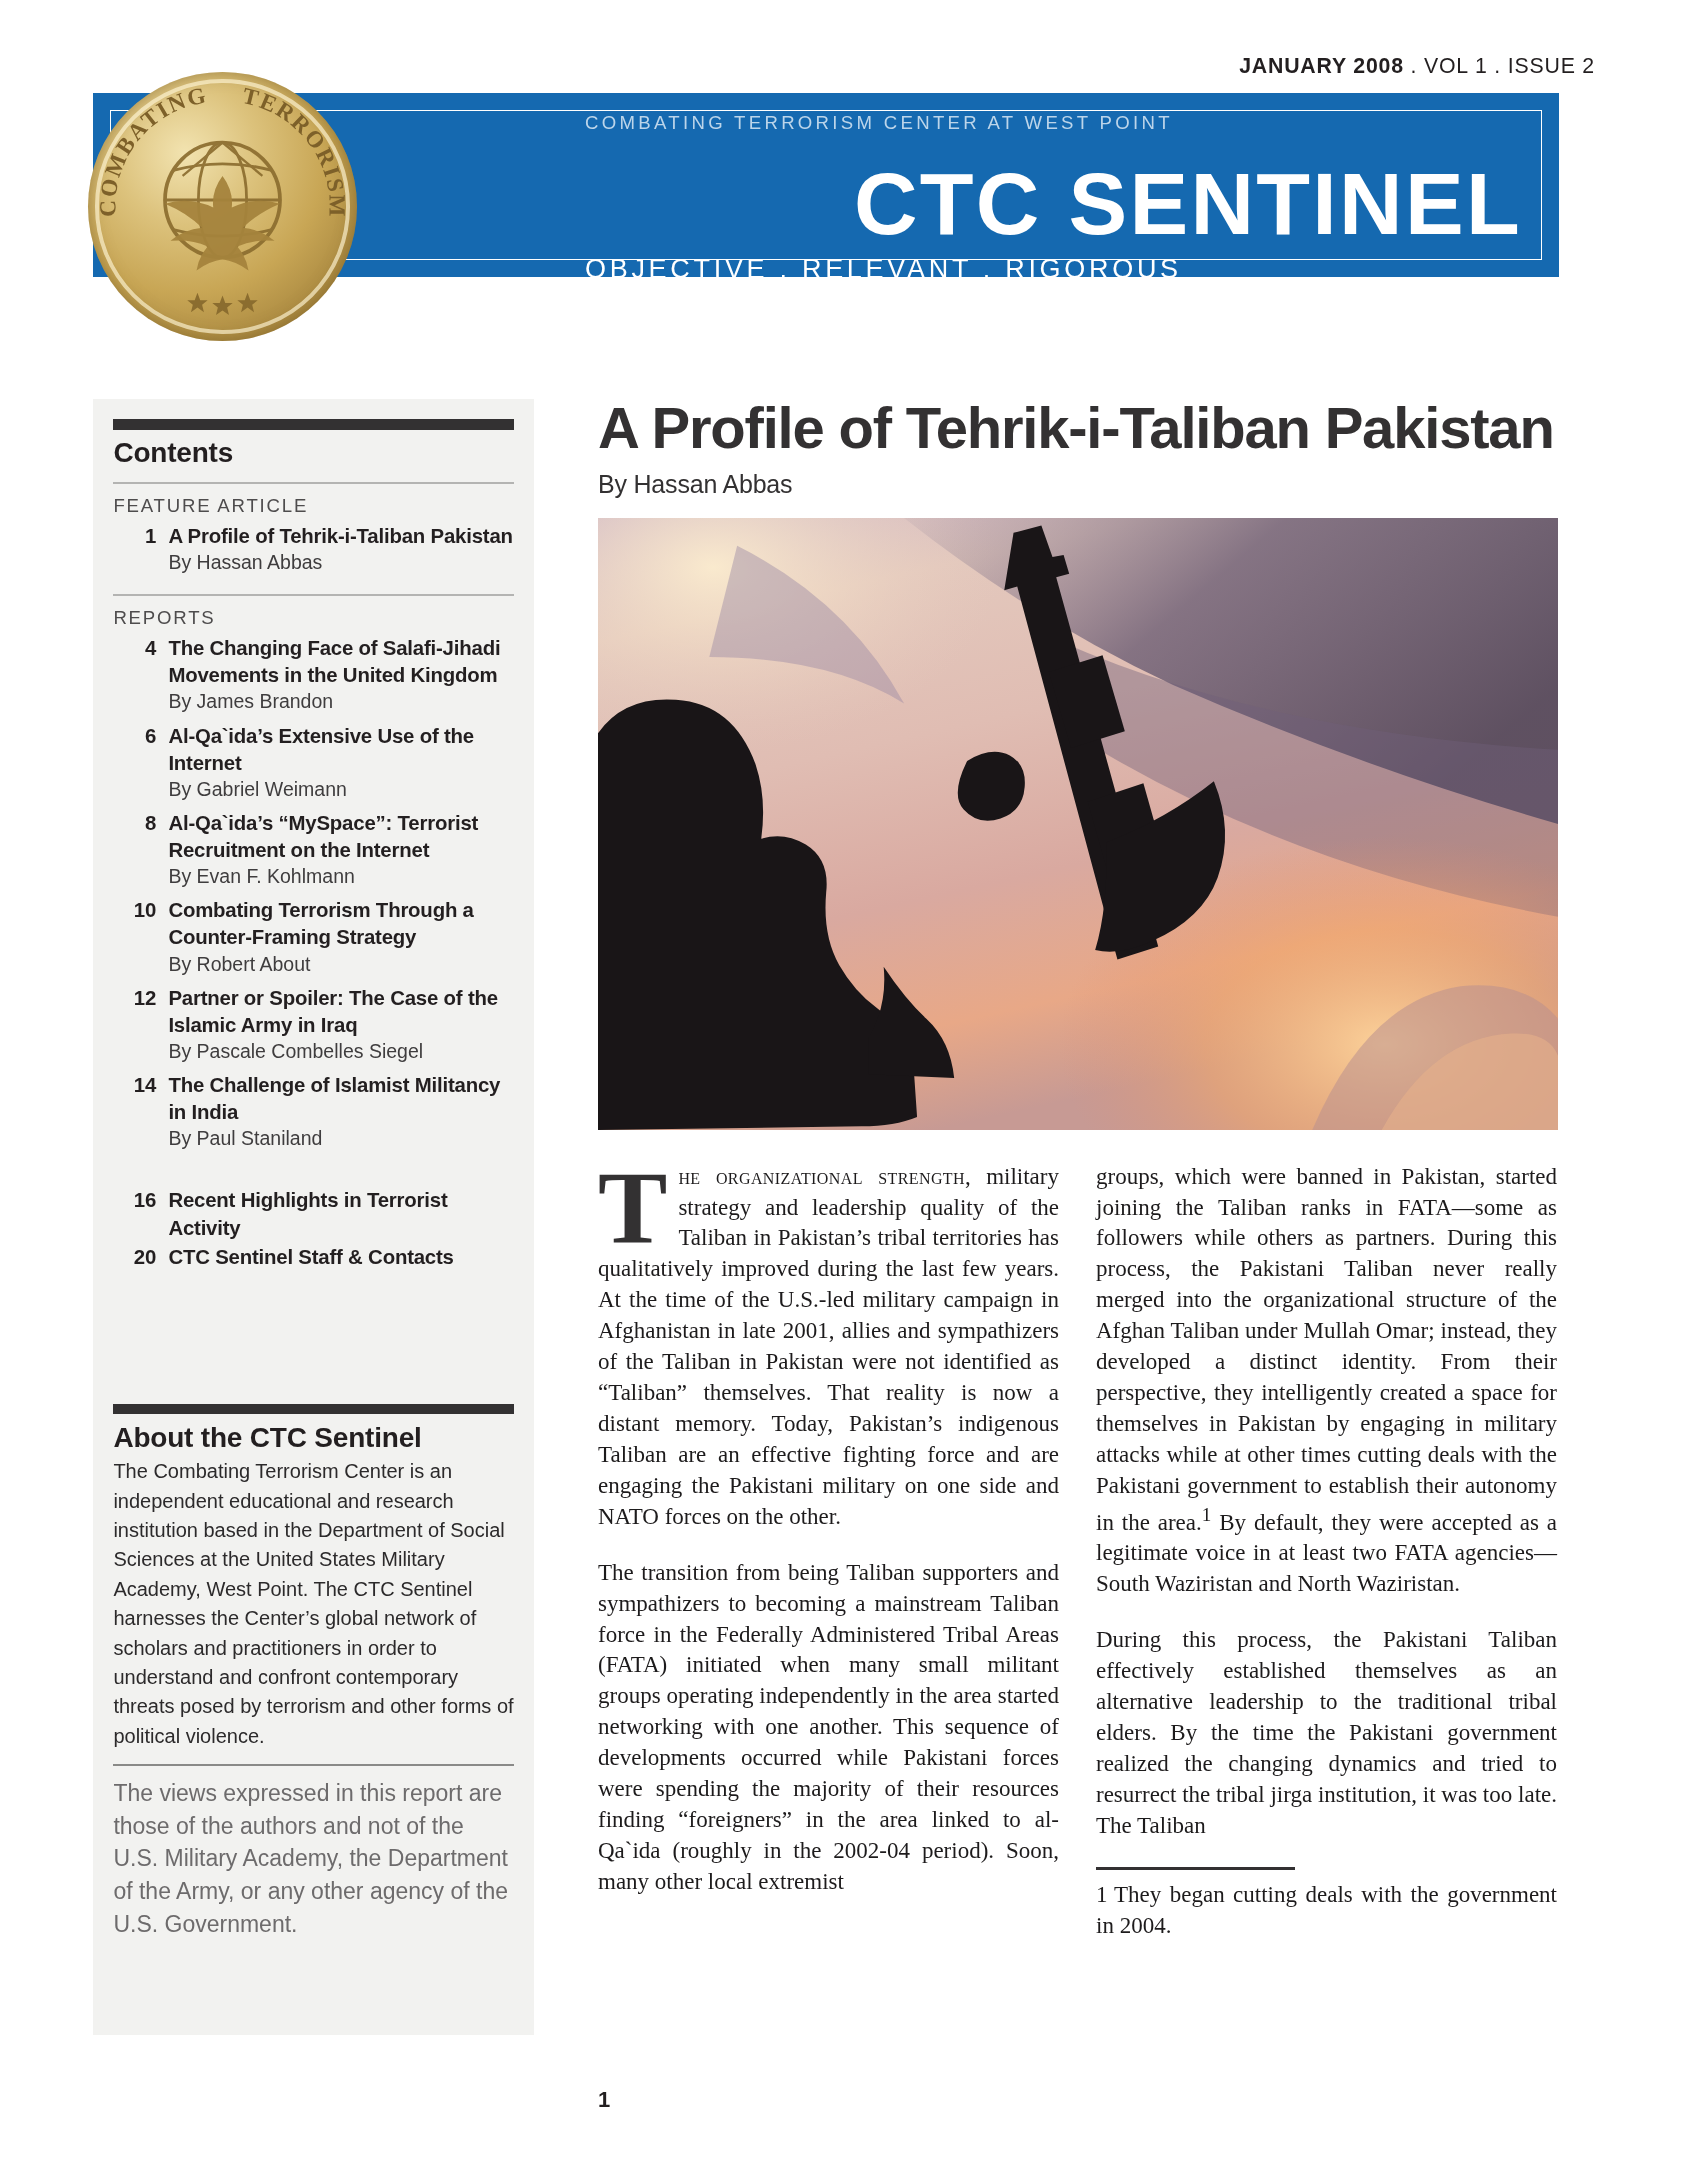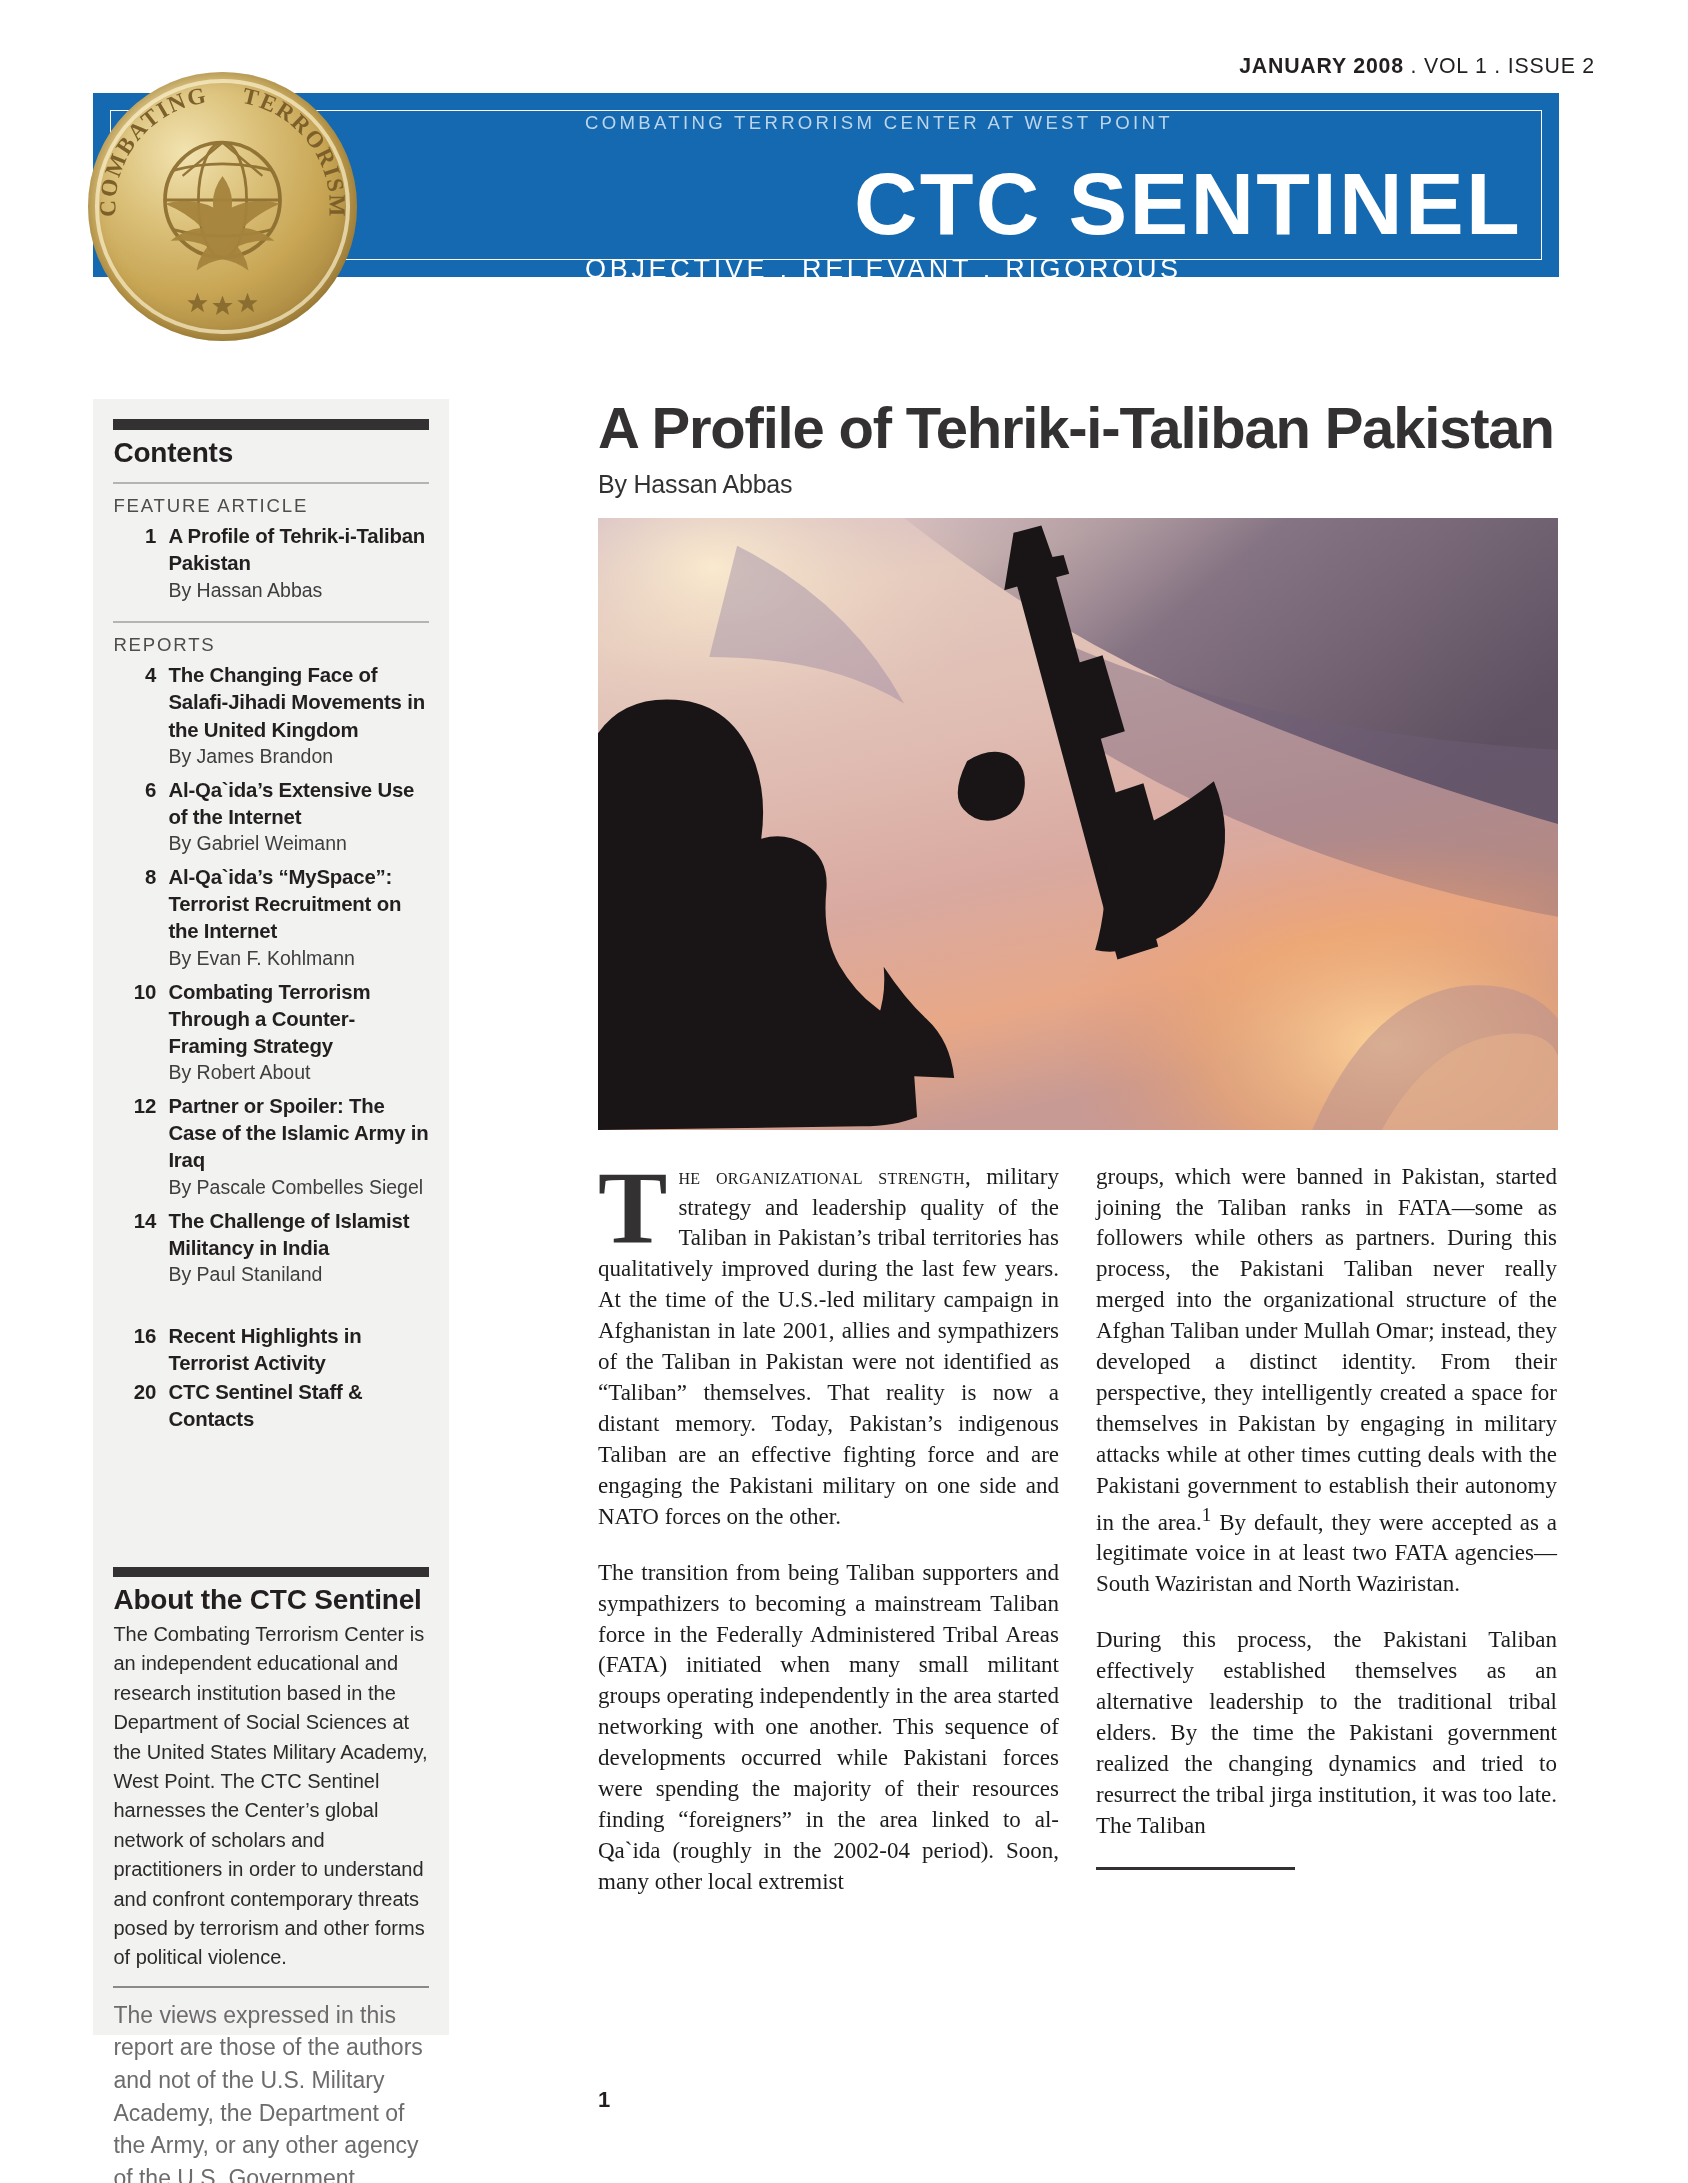--- a/index.html
+++ b/index.html
@@ -105,21 +105,21 @@
     font-weight: bold;
     letter-spacing: 2px;
     fill: #7d6029;
   }
 
   
   .sidebar {
     position: absolute;
     left: 93px;
     top: 399px;
-    width: 356px;
+    width: 441px;
     bottom: 148px;
     background: #f2f2f0;
   }
   .sidebar-pad { padding: 0 20.4px; }
   .rule-thick {
     height: 10.2px;
     background: #333132;
     margin: 20.4px 0 7.4px 0;
   }
   .rule-thin {
@@ -516,19 +516,22 @@
       <p>The transition from being Taliban supporters and sympathizers to becoming a mainstream Taliban force in the Federally Administered Tribal Areas (FATA) initiated when many small militant groups operating independently in the area started networking with one another. This sequence of developments occurred while Pakistani forces were spending the majority of their resources finding “foreigners” in the area linked to al-Qa`ida (roughly in the 2002-04 period). Soon, many other local extremist</p>
     </div>
 
     <div class="col">
       <p>
         <span>groups, which were banned in Pakistan, started joining the Taliban ranks in FATA—some as followers while others as partners. During this process, the Pakistani Taliban never really merged into the organizational structure of the Afghan Taliban under Mullah Omar; instead, they developed a distinct identity. From their perspective, they intelligently created a space for themselves in Pakistan by engaging in military attacks while at other times cutting deals with the Pakistani government to establish their autonomy in the area.</span><sup>1</sup><span> By default, they were accepted as a legitimate voice in at least two FATA agencies—South Waziristan and North Waziristan.</span>
       </p>
       <p>During this process, the Pakistani Taliban effectively established themselves as an alternative leadership to the traditional tribal elders. By the time the Pakistani government realized the changing dynamics and tried to resurrect the tribal jirga institution, it was too late. The Taliban</p>
 
       <div class="footnote-sep"></div>
+      <p class="footnote">
+        <span class="fn-num">1</span><span>They began cutting deals with the government in 2004.</span>
+      </p>
     </div>
 
   </div>
 </main>
 
 <div class="page-num">1</div>
 
 
 </body></html>

